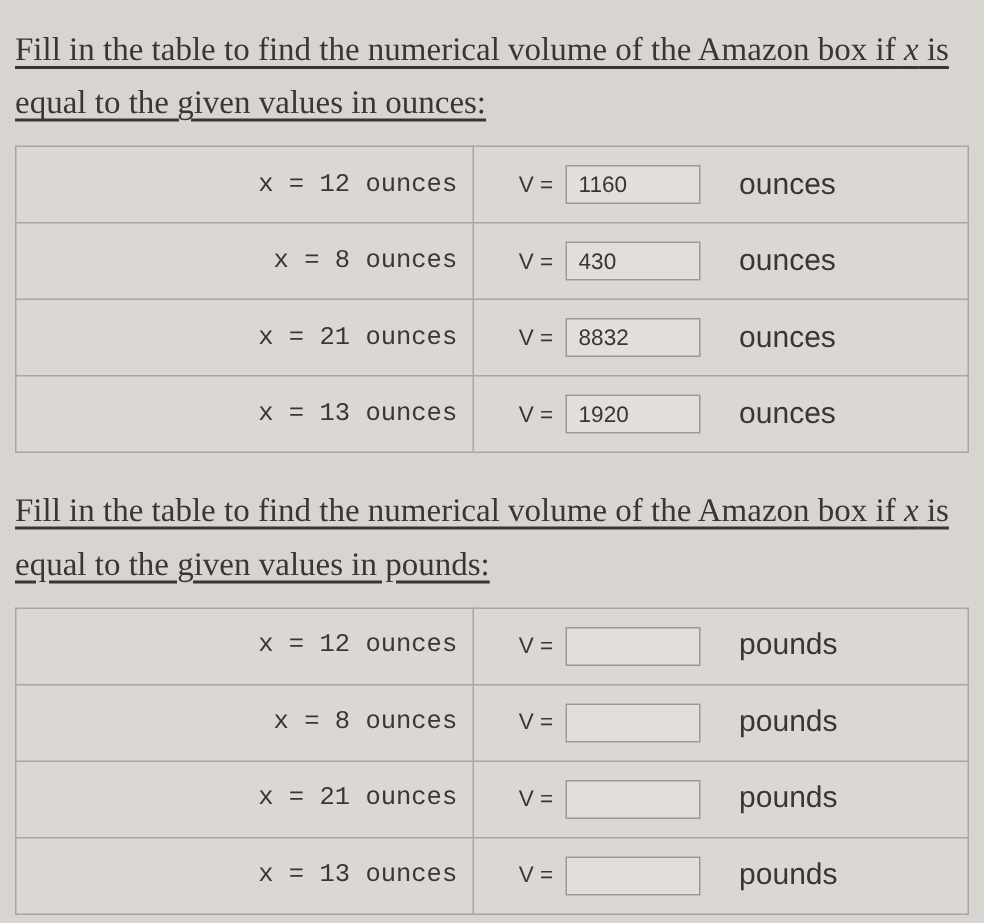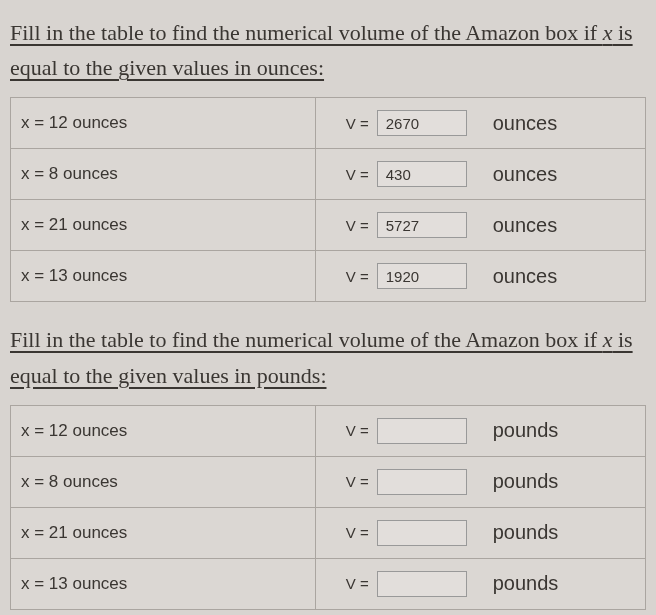--- a/index.html
+++ b/index.html
@@ -33,22 +33,22 @@
       background: #dbd7d3;
     }
     td {
       border: 1px solid #aaa5a0;
       padding: 12px 10px;
       vertical-align: middle;
       font-size: 17px;
     }
     td.left {
       width: 48%;
-      text-align: left;
-      font-family: Liberation Sans, sans-serif;
+      text-align: right;
+      font-family: Liberation Mono, monospace;
     }
     td.right {
       width: 52%;
     }
     .equation {
       display: flex;
       align-items: center;
       gap: 8px;
       padding-left: 20px;
     }
@@ -82,21 +82,21 @@
 </div>
 
 <table>
   <tbody>
       <tr>
     <td class="left"><span>x = 12 ounces</span></td>
     <td class="right">
       <div class="equation">
         <span class="vlabel">V =</span>
         <span class="input-box">
-              <span>2670</span>
+              <span>1160</span>
             </span>
         <span class="unit">ounces</span>
       </div>
     </td>
   </tr>
   <tr>
     <td class="left"><span>x = 8 ounces</span></td>
     <td class="right">
       <div class="equation">
         <span class="vlabel">V =</span>
@@ -106,21 +106,21 @@
         <span class="unit">ounces</span>
       </div>
     </td>
   </tr>
   <tr>
     <td class="left"><span>x = 21 ounces</span></td>
     <td class="right">
       <div class="equation">
         <span class="vlabel">V =</span>
         <span class="input-box">
-              <span>5727</span>
+              <span>8832</span>
             </span>
         <span class="unit">ounces</span>
       </div>
     </td>
   </tr>
   <tr>
     <td class="left"><span>x = 13 ounces</span></td>
     <td class="right">
       <div class="equation">
         <span class="vlabel">V =</span>

